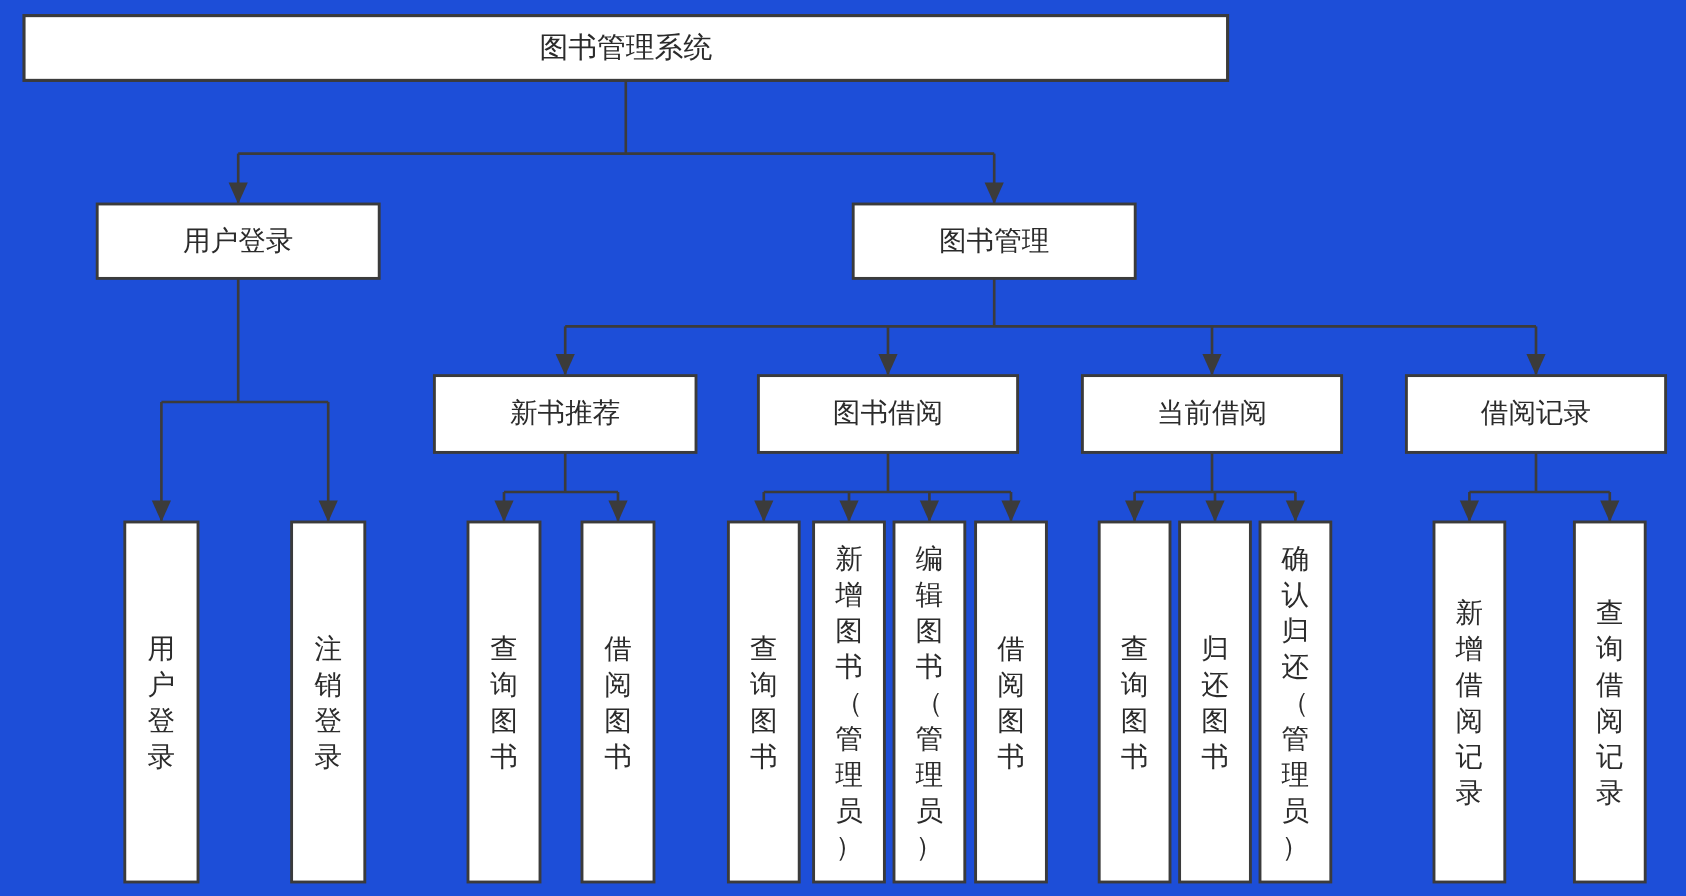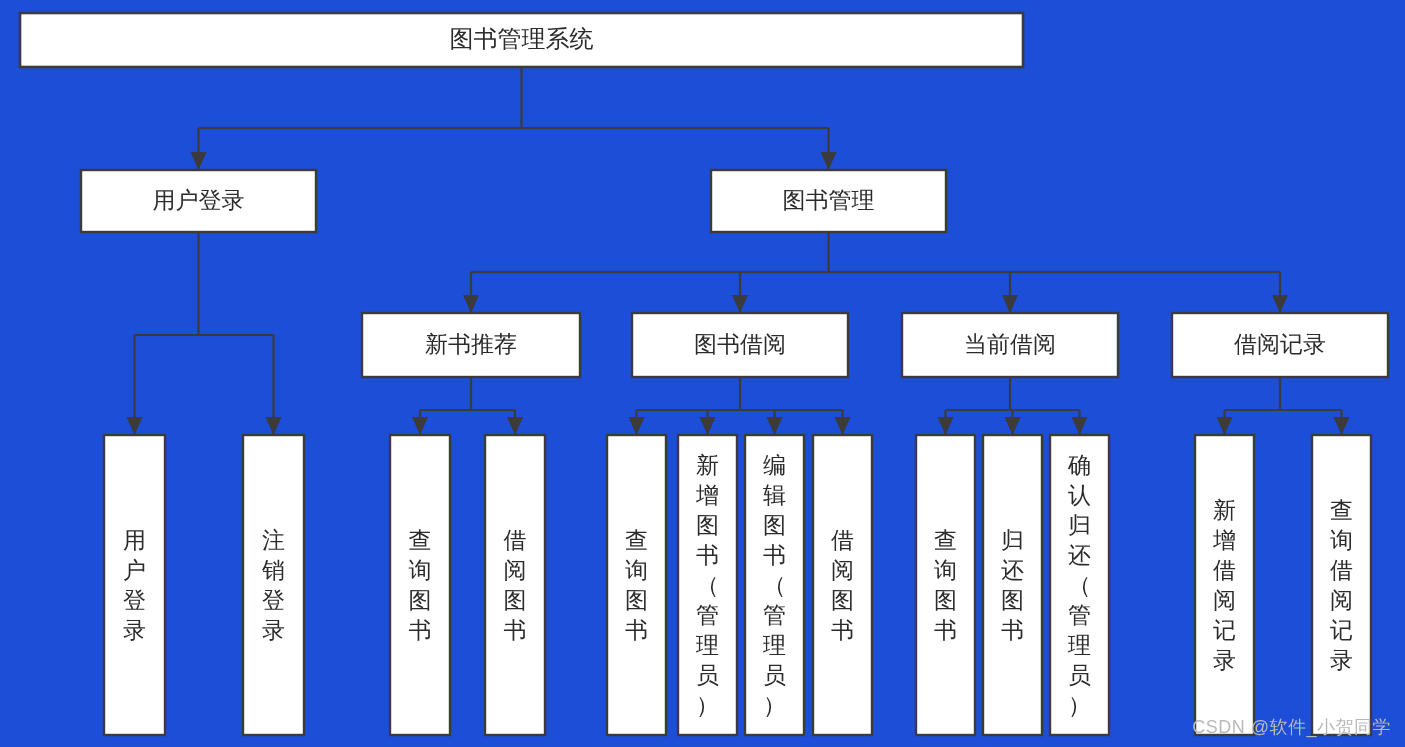--- a/index.html
+++ b/index.html
@@ -208,15 +208,14 @@
           <rect x="1195" y="435" width="59" height="300" class="node-box"></rect>
           <text x="1224.5" class="leaf-label"><tspan x="1224.5" y="518">新</tspan><tspan x="1224.5" y="548">增</tspan><tspan x="1224.5" y="578">借</tspan><tspan x="1224.5" y="608">阅</tspan><tspan x="1224.5" y="638">记</tspan><tspan x="1224.5" y="668">录</tspan></text>
         </g>
         <g>
           <rect x="1312" y="435" width="59" height="300" class="node-box"></rect>
           <text x="1341.5" class="leaf-label"><tspan x="1341.5" y="518">查</tspan><tspan x="1341.5" y="548">询</tspan><tspan x="1341.5" y="578">借</tspan><tspan x="1341.5" y="608">阅</tspan><tspan x="1341.5" y="638">记</tspan><tspan x="1341.5" y="668">录</tspan></text>
         </g>
       </g>
   </svg>
 
-  <div class="watermark">CSDN @软件_小贺同学</div>
 
 </div>
 
 </body></html>

